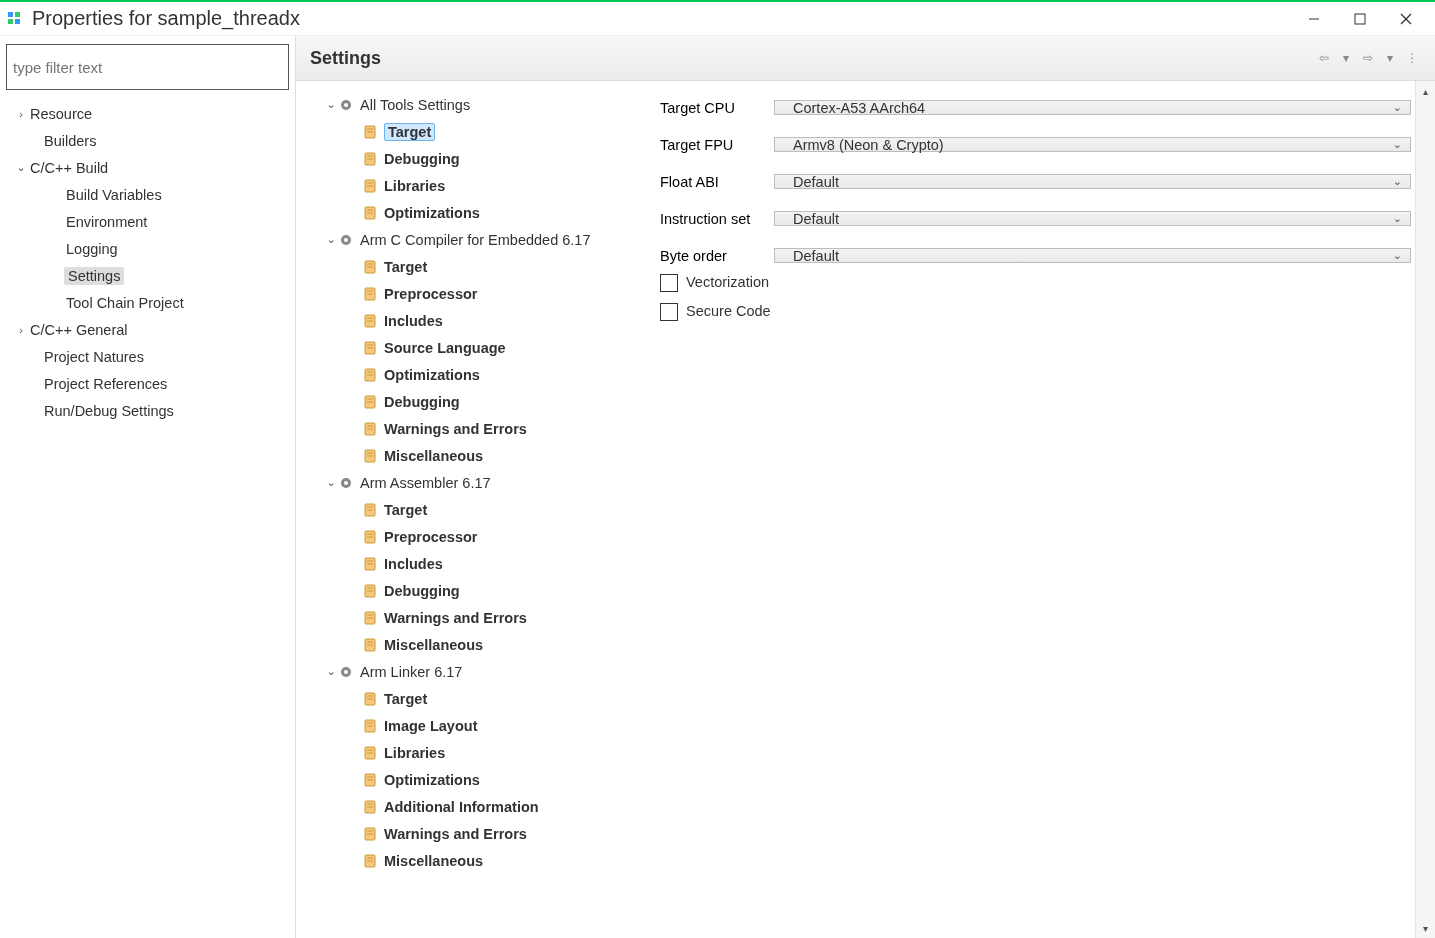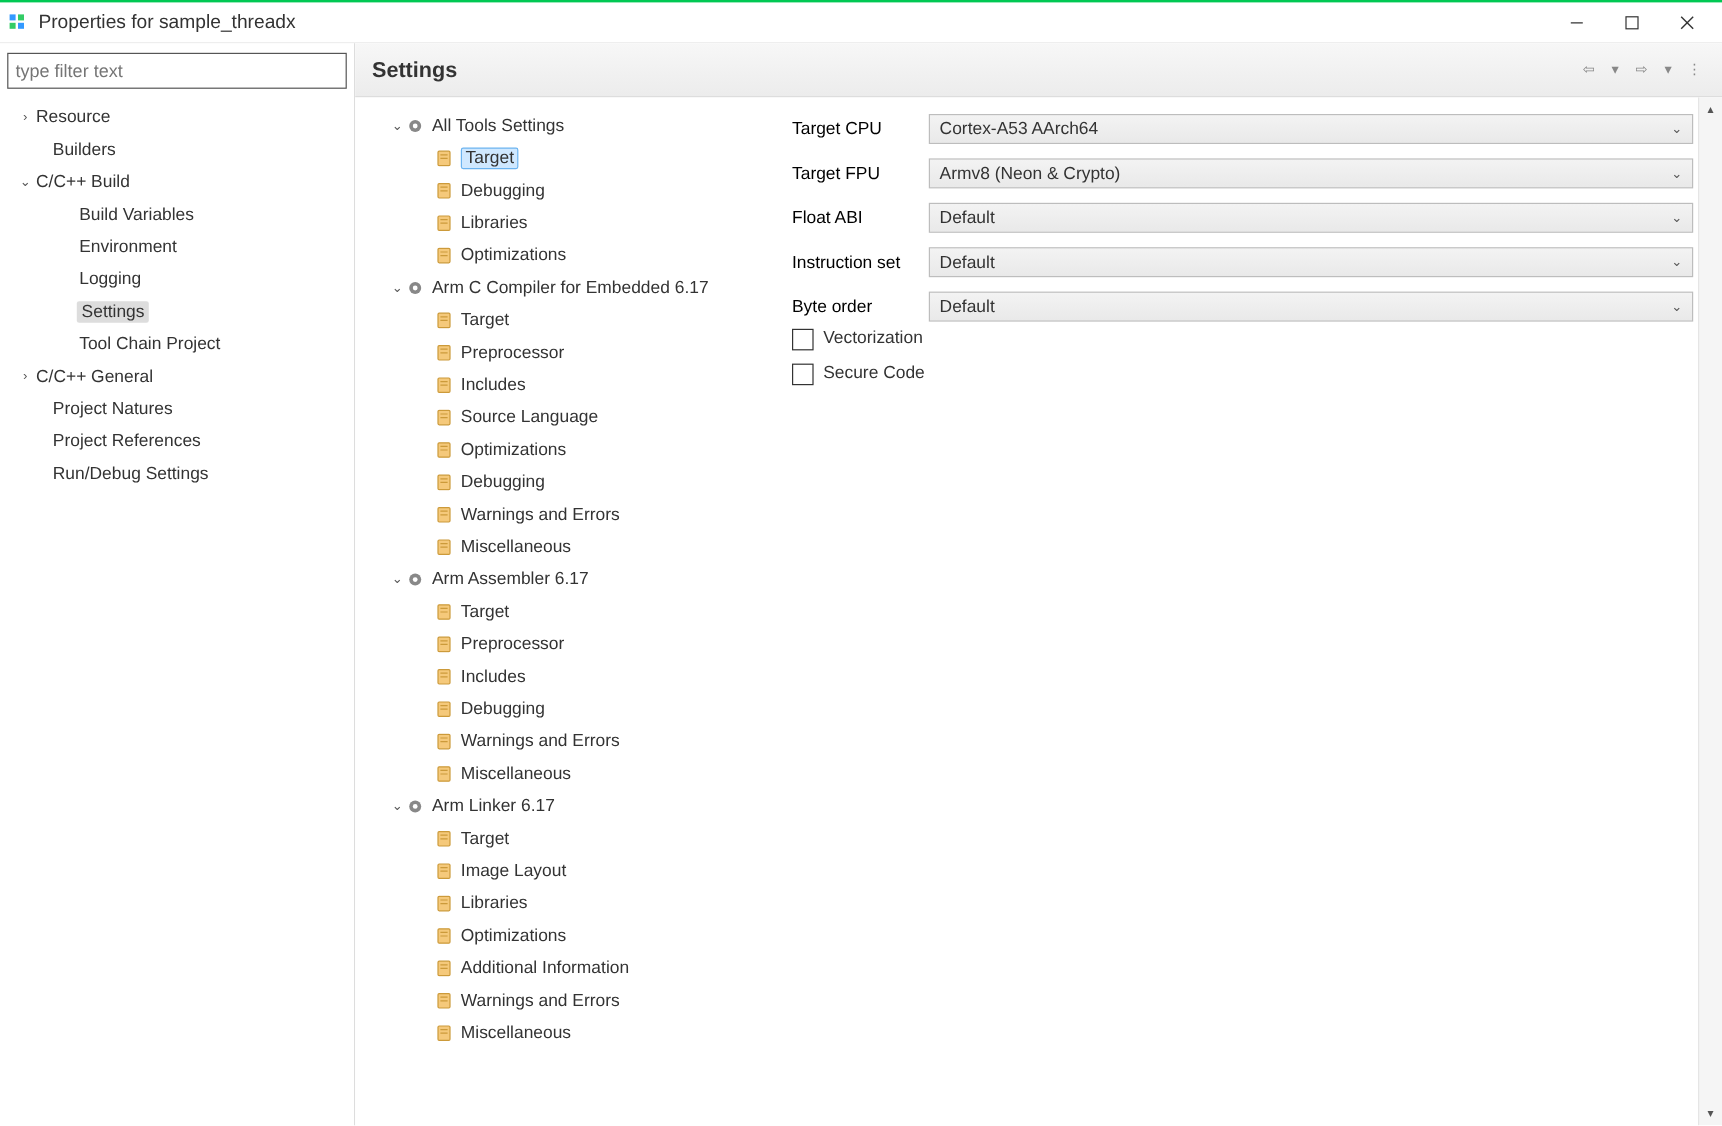--- a/index.html
+++ b/index.html
@@ -15,37 +15,37 @@
     position: relative;
   }
   .titlebar {
     height: 34px;
     display: flex;
     align-items: center;
     padding: 0 6px;
     border-bottom: 1px solid #eee;
   }
   .titlebar .app-icon { width: 18px; height: 18px; margin-right: 8px; display:flex;align-items:center;justify-content:center;}
-  .titlebar .title { flex: 0 0 auto; font-size: 16px; color:#333;}
+  .titlebar .title { flex: 0 0 auto; font-size: 20px; color:#333;}
   .titlebar .spacer { flex: 1; }
   .win-btn { width: 46px; height: 30px; display:flex; align-items:center; justify-content:center; color:#333; cursor:default;}
   .body {
     display: flex;
     height: calc(100% - 34px);
   }
   .sidebar {
     width: 296px;
     border-right: 1px solid #ddd;
     display:flex;
     flex-direction:column;
   }
   .filter-wrap { padding: 8px 6px 6px 6px; }
   .filter-input {
     width: 100%;
-    height: 30px;
+    height: 46px;
     border: 1px solid #555;
     padding: 0 6px;
     font-size: 15px;
     color: #777;
     font-family: inherit;
   }
   .nav { padding: 4px 0 0 0; }
   .nav-item {
     display:flex; align-items:center;
     height: 27px;
@@ -88,46 +88,46 @@
   .tt-item {
     display:flex;
     align-items:center;
     height: 27px;
     cursor:default;
     color:#333;
   }
   .tt-item .arrow { width:14px; font-size:11px; color:#555; display:inline-flex;justify-content:center;}
   .tt-item .icon { width:16px;height:16px;margin-right:6px;display:flex;align-items:center;justify-content:center;}
   .tt-item.level0 { padding-left: 18px; }
-  .tt-item.level1 { padding-left: 56px; }
+  .tt-item.level1 { padding-left: 56px; font-weight: bold; }
   .tt-item.selected .lbl {
     background:#cfe8ff;
     border:1px solid #6bb3f0;
     padding: 0 3px;
     border-radius:2px;
   }
   .form-area {
     flex:1;
     padding: 8px 4px 0 4px;
     position:relative;
   }
   .form-row {
     display:flex;
     align-items:center;
     height: 37px;
   }
   .form-row > label { width: 114px; color:#000000; }
   .select {
     flex:1;
-    height: 25px;
+    height: 15px;
     background: linear-gradient(#f3f3f3,#e9e9e9);
     border:1px solid #bdbdbd;
     display:flex;
     align-items:center;
-    padding: 0 8px;
+    padding: 0 18px;
     position:relative;
     color:#333;
     text-align:right;
   }
   .select .chev {
     position:absolute; right:8px; font-size:11px; color:#555;
   }
   .check-row {
     display:flex;
     align-items:flex-start;

